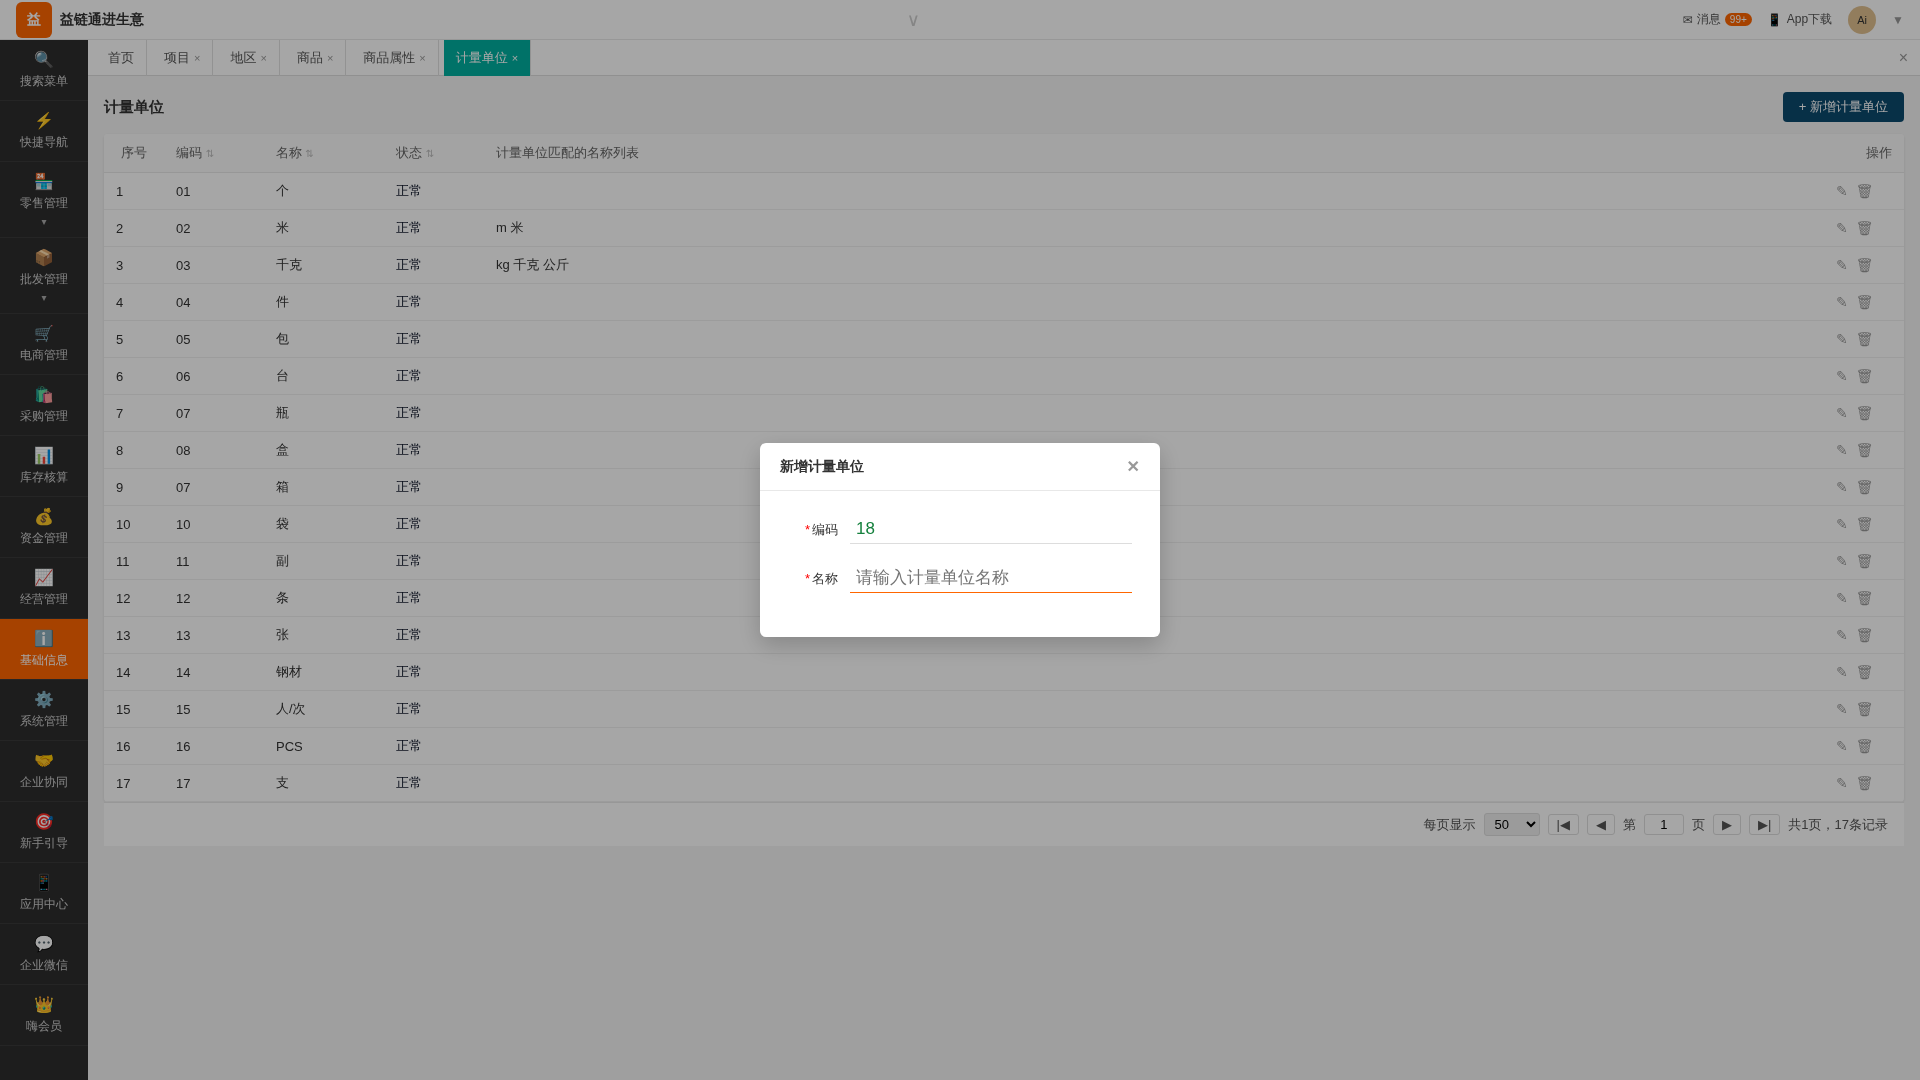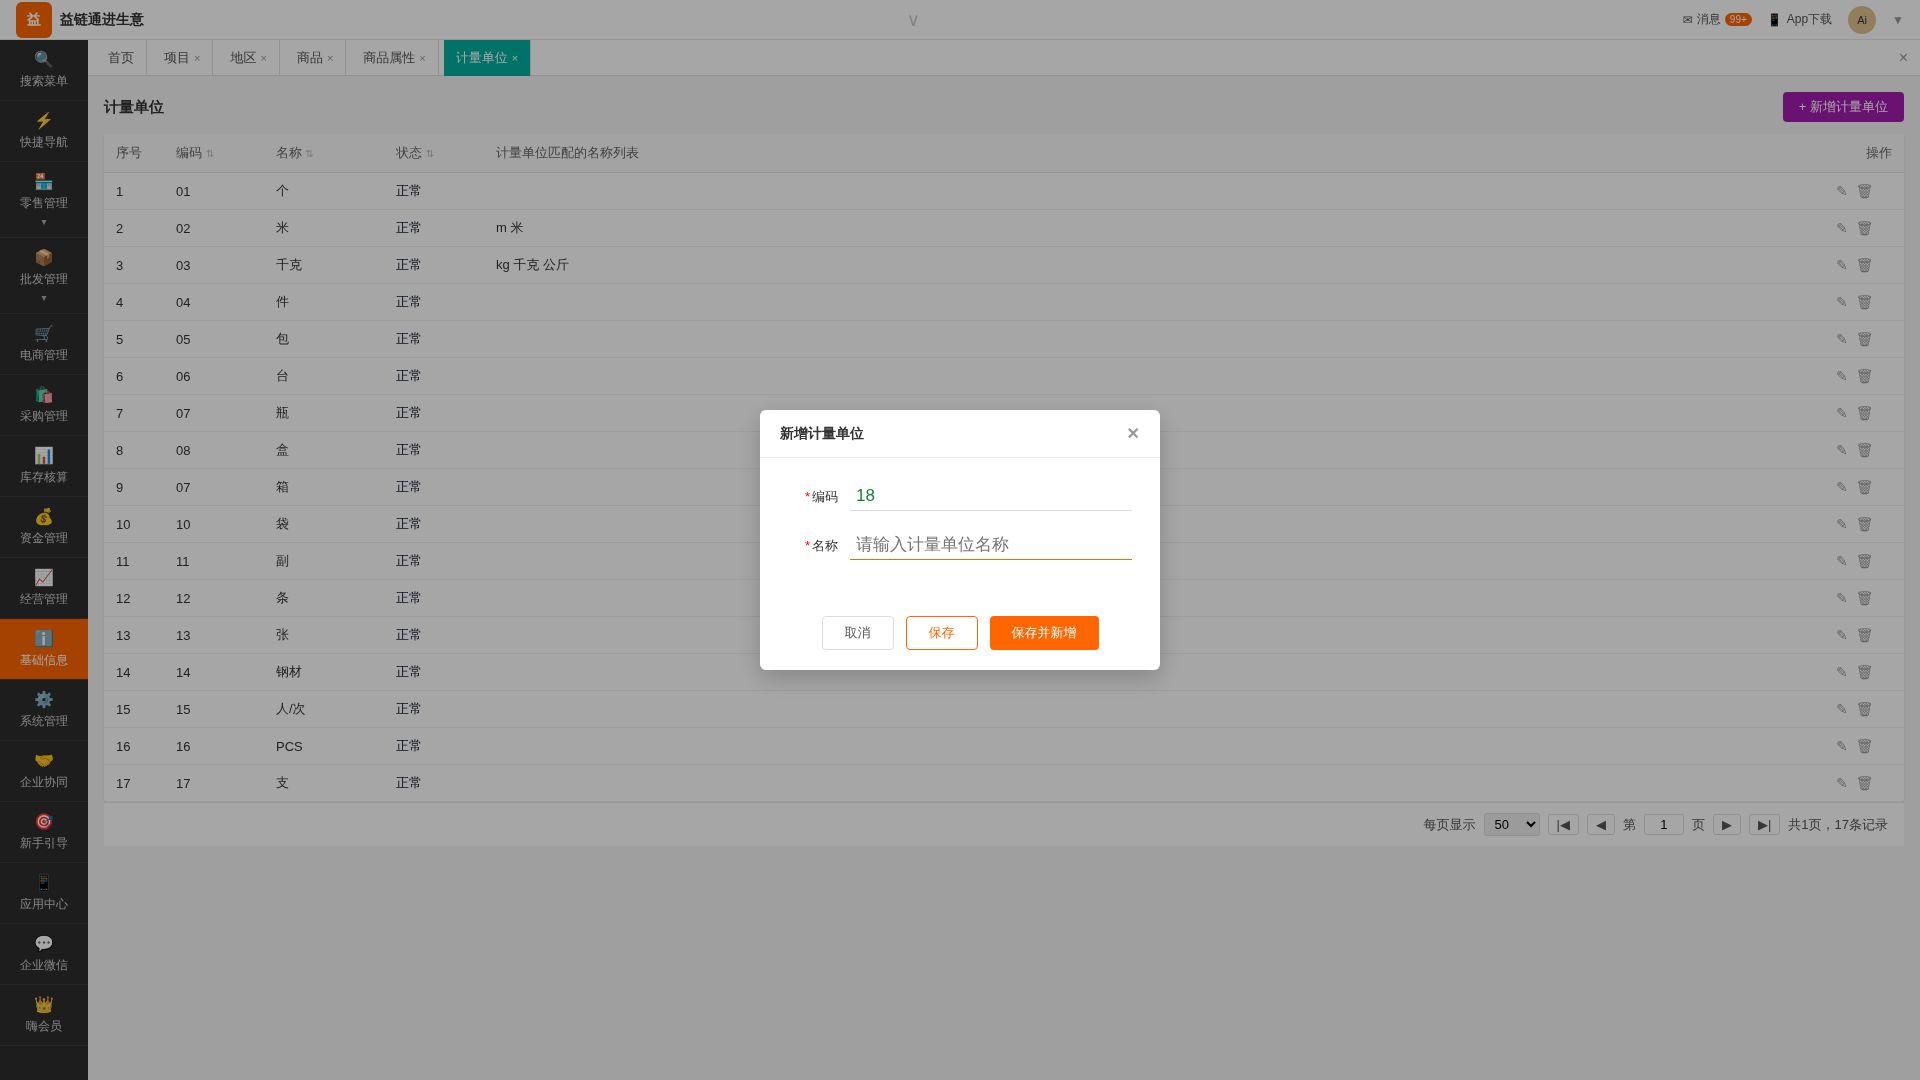--- a/index.html
+++ b/index.html
@@ -165,21 +165,21 @@
       align-items: center;
       justify-content: space-between;
       margin-bottom: 12px;
     }
     .page-title {
       font-size: 15px;
       font-weight: bold;
       color: #333;
     }
     .btn-add {
-      background: #a21caf;
+      background: #0c4a6e;
       color: white;
       border: none;
       padding: 6px 16px;
       border-radius: 4px;
       cursor: pointer;
       font-size: 13px;
     }
 
     
     .data-table {
@@ -495,21 +495,21 @@
     <div class="page-content">
       <div class="page-title-bar">
         <span class="page-title">计量单位</span>
         <button class="btn-add">+ 新增计量单位</button>
       </div>
 
       <div class="data-table">
         <table>
           <thead>
             <tr>
-              <th style="width:60px;">
+              <th style="width:60px;text-align:center;">
                 <span>序号</span>
               </th>
               <th style="width:100px;">
                 <span>编码</span>
                 <span class="sort-icon">⇅</span>
               </th>
               <th style="width:120px;font-family:Liberation Serif, serif;">
                 <span>名称</span>
                 <span class="sort-icon">⇅</span>
               </th>
@@ -780,19 +780,14 @@
     <div class="modal-body">
       <div class="form-field">
         <span class="form-label">编码</span>
         <input class="form-input" type="text" value="18" style="">
       </div>
       <div class="form-field">
         <span class="form-label">名称</span>
         <input class="form-input orange-border" type="text" placeholder="请输入计量单位名称" style="">
       </div>
     </div>
-    <div class="modal-footer">
-      <button class="btn-cancel">取消</button>
-      <button class="btn-save">保存</button>
-      <button class="btn-save-new">保存并新增</button>
-    </div>
   </div>
 </div>
 
 </body></html>

